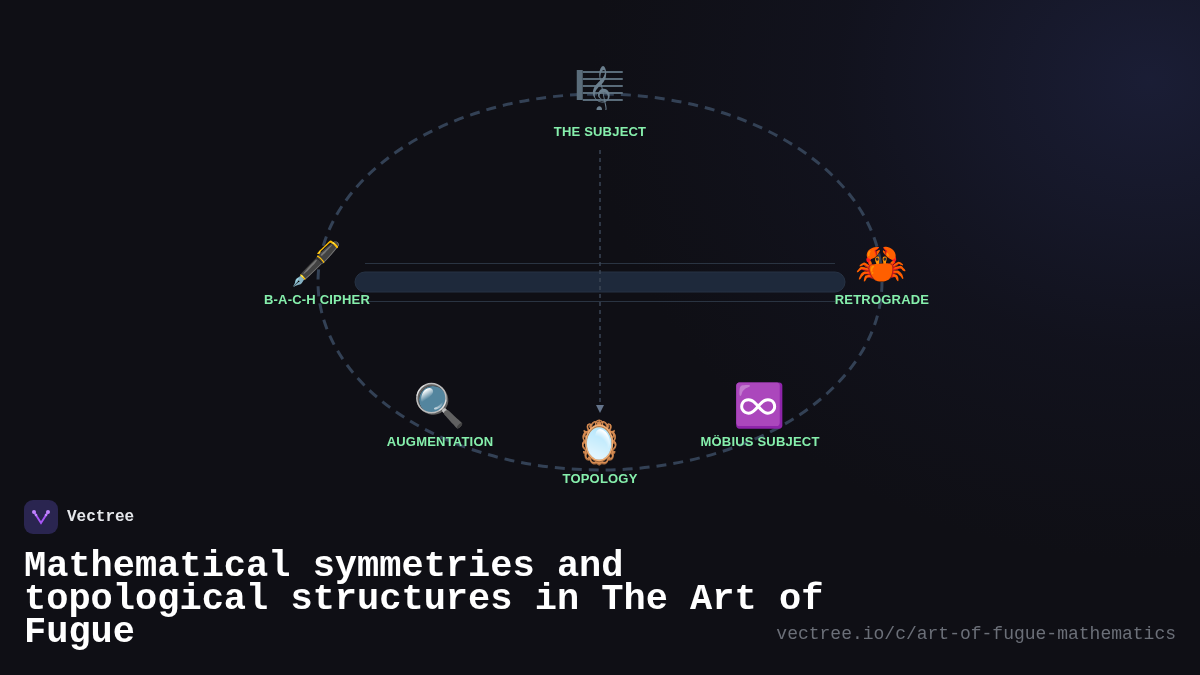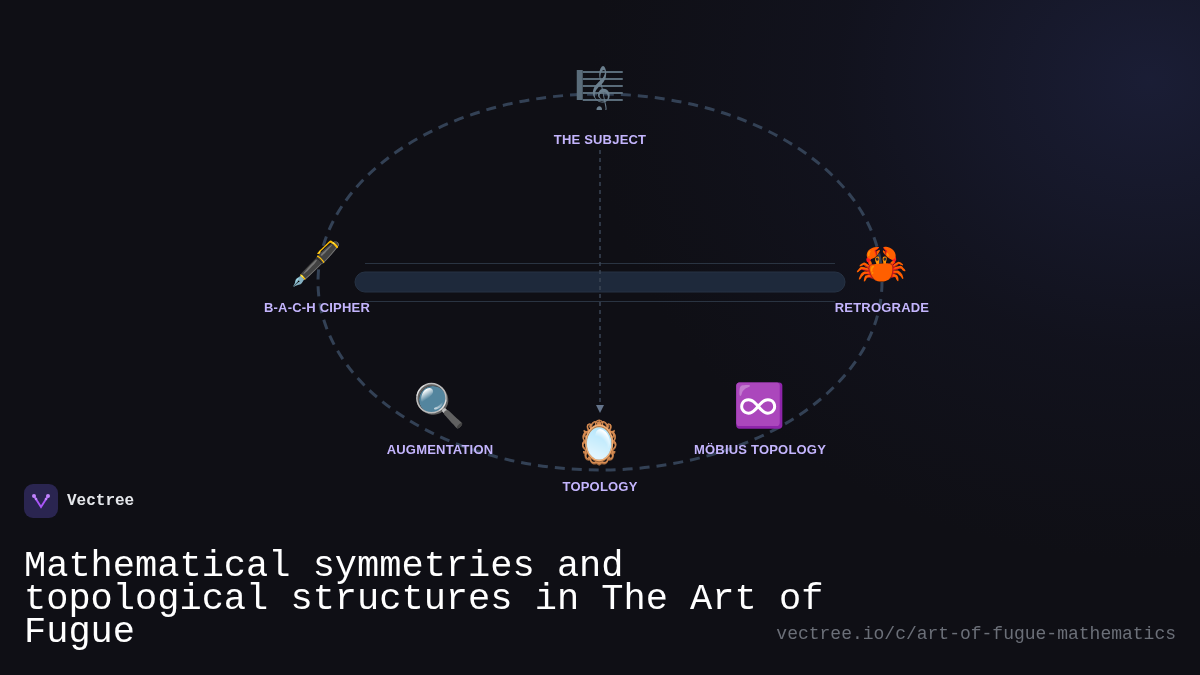--- a/index.html
+++ b/index.html
@@ -10,32 +10,32 @@
     }
     .bg-glow {
       position:absolute; inset:0;
       background: radial-gradient(ellipse 700px 600px at 1150px 80px, rgba(30,34,64,0.75) 0%, rgba(22,24,44,0.35) 45%, rgba(15,15,21,0) 80%);
       pointer-events:none;
     }
     svg.diagram { position:absolute; left:0; top:0; }
     .node { position:absolute; text-align:center; transform:translateX(-50%); }
     .node .icon { font-size:42px; line-height:48px; display:block; }
     .node .label {
-      display:block; font-weight:bold; font-size:13px; color:#c4b5fd;
-      letter-spacing:0.2px; white-space:nowrap; margin-top:12px;
+      display:block; font-weight:bold; font-size:13px; color:#86efac;
+      letter-spacing:0.2px; white-space:nowrap; margin-top:4px;
     }
-    .brand { position:absolute; left:24px; top:484px; display:flex; align-items:center; gap:9px; }
+    .brand { position:absolute; left:24px; top:500px; display:flex; align-items:center; gap:9px; }
     .brand-logo {
       width:34px; height:34px; border-radius:9px; background:#2a2550;
       display:flex; align-items:center; justify-content:center;
     }
     .brand-name { font-family:"Liberation Mono", monospace; font-weight:bold; font-size:16px; color:#e5e7eb; }
     .title {
       position:absolute; left:24px; top:550px; width:820px;
-      font-family:"Liberation Mono", monospace; font-weight:normal; font-size:37px;
+      font-family:"Liberation Mono", monospace; font-weight:bold; font-size:37px;
       line-height:33px; color:#ffffff; margin:0;
     }
     .url {
       position:absolute; right:24px; top:624px;
       font-family:"Liberation Mono", monospace; font-size:18px; color:#6b6f78;
     }
   </style>
 </head>
 <body>
 
@@ -85,21 +85,21 @@
   <span class="label">AUGMENTATION</span>
 </div>
 
 <div class="node" style="left:600px; top:419px;">
   <span class="icon">🪞</span>
   <span class="label">TOPOLOGY</span>
 </div>
 
 <div class="node" style="left:760px; top:382px;">
   <span class="icon">♾️</span>
-  <span class="label">MÖBIUS TOPOLOGY</span>
+  <span class="label">MÖBIUS SUBJECT</span>
 </div>
 
 <div class="brand">
   <div class="brand-logo">
     <svg width="20" height="18" viewBox="0 0 20 18">
       <path d="M3 4 L10 15 L17 4" fill="none" stroke="#a855f7" stroke-width="2"></path>
       <circle cx="3" cy="4" r="2" fill="#c084fc"></circle>
       <circle cx="17" cy="4" r="2" fill="#c084fc"></circle>
       <circle cx="5" cy="7" r="1.3" fill="#c084fc"></circle>
       <circle cx="15" cy="7" r="1.3" fill="#c084fc"></circle>

